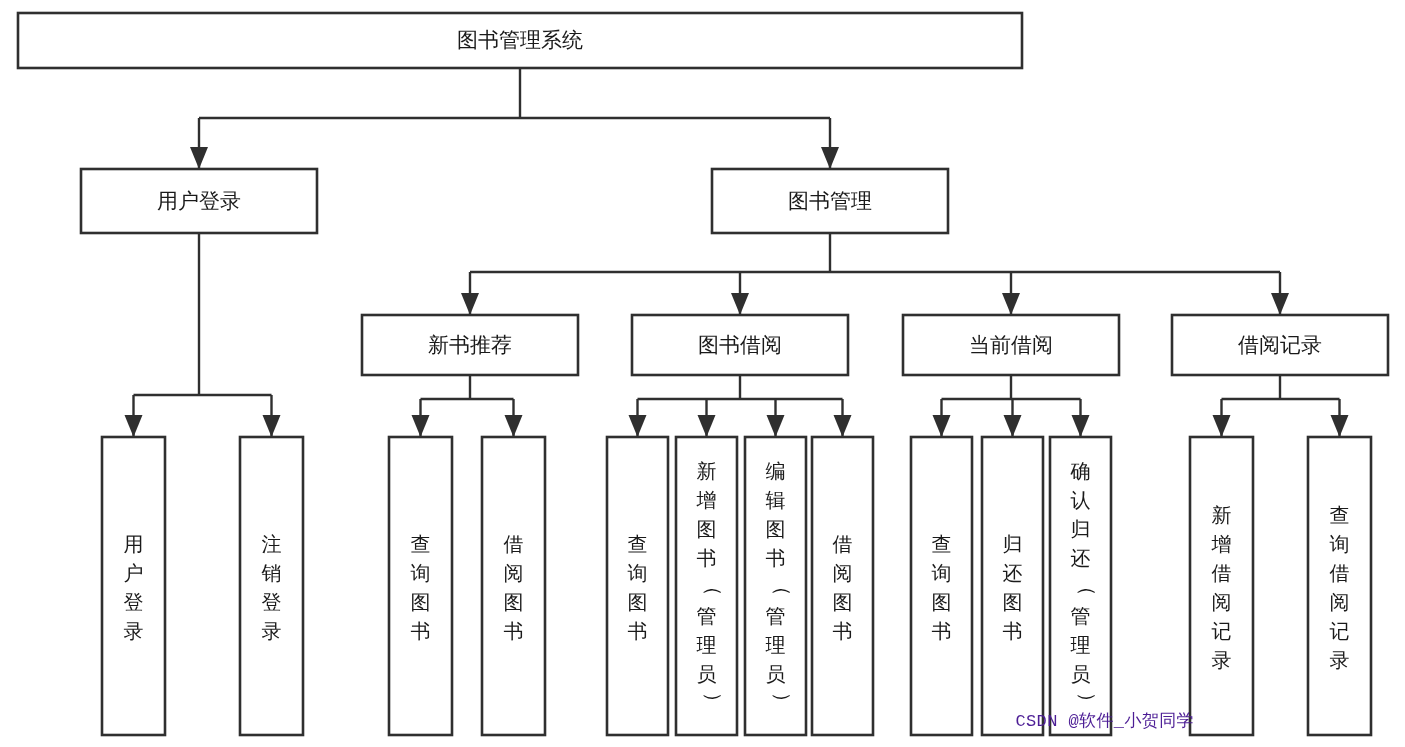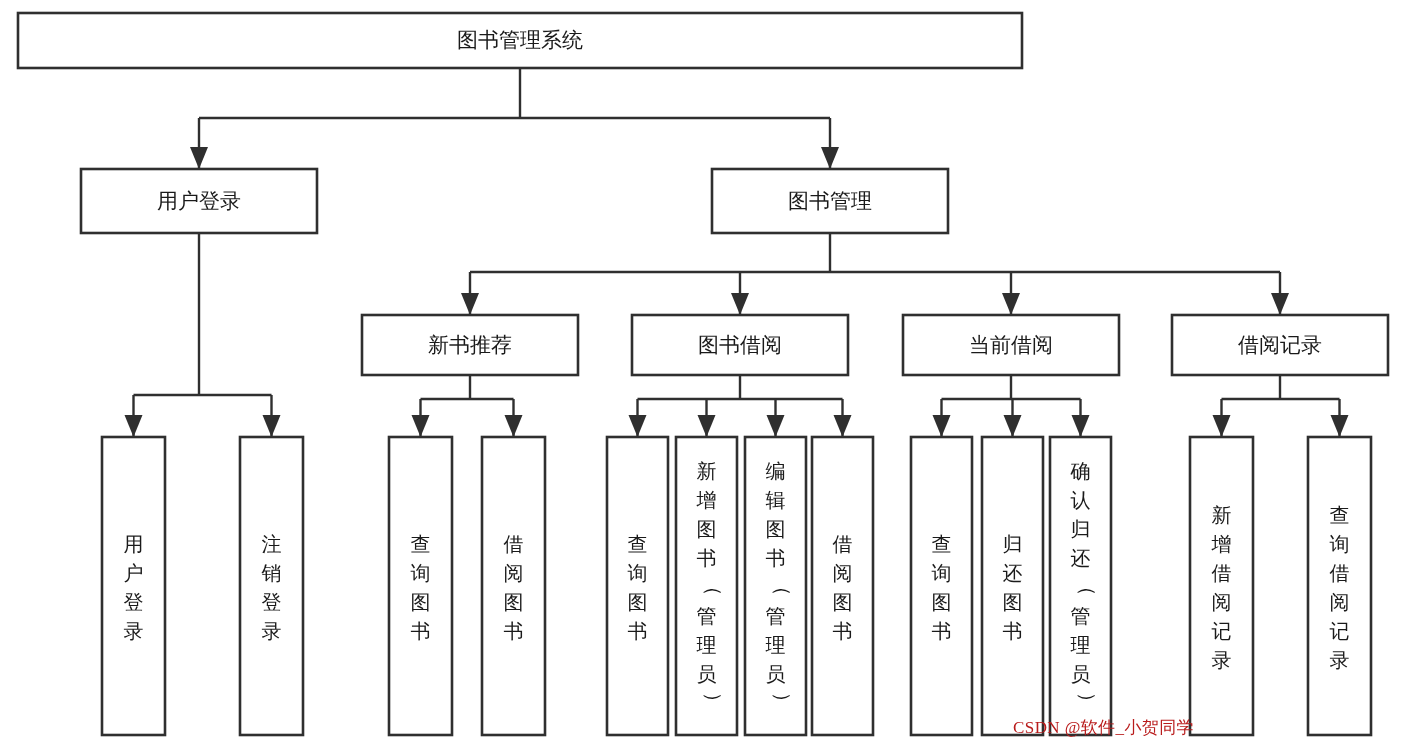--- a/index.html
+++ b/index.html
@@ -52,24 +52,24 @@
   .node-label-v {
     font-family: "Liberation Sans", "DejaVu Sans", sans-serif;
     font-size: 20px;
     fill: #1a1a1a;
     text-anchor: middle;
     white-space: pre;
   }
   .watermark {
     position: absolute;
     right: 10px;
-    bottom: 8px;
-    font-family: Liberation Serif, serif;
+    bottom: 15px;
+    font-family: Liberation Mono, monospace;
     font-size: 17px;
-    color: #b91c1c;
+    color: #4c1d95;
     letter-spacing: 0.4px;
     user-select: none;
     pointer-events: none;
     white-space: nowrap;
   }
 </style>
 </head>
 <body>
 
 <div id="diagram-root">

